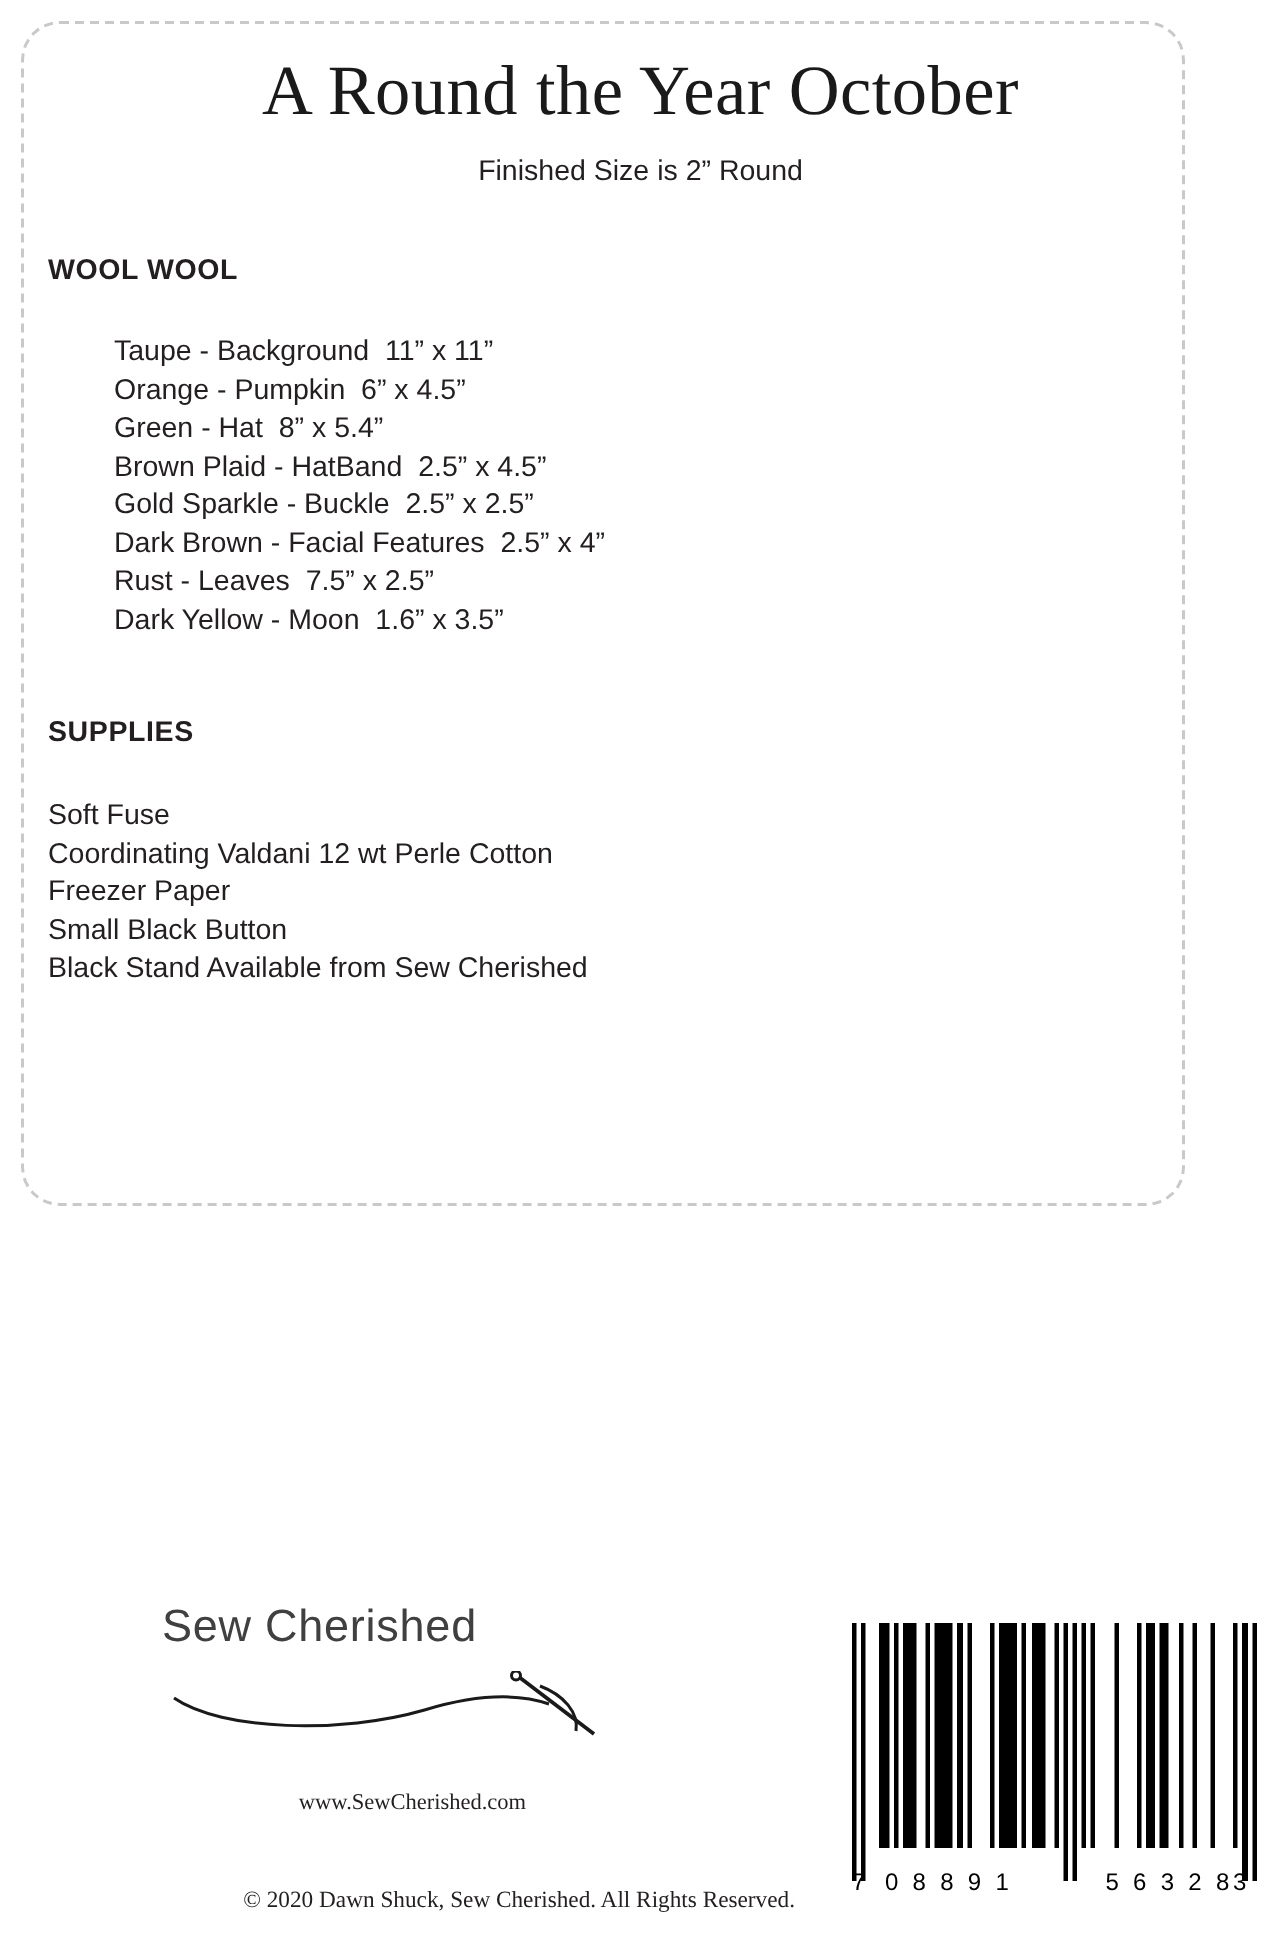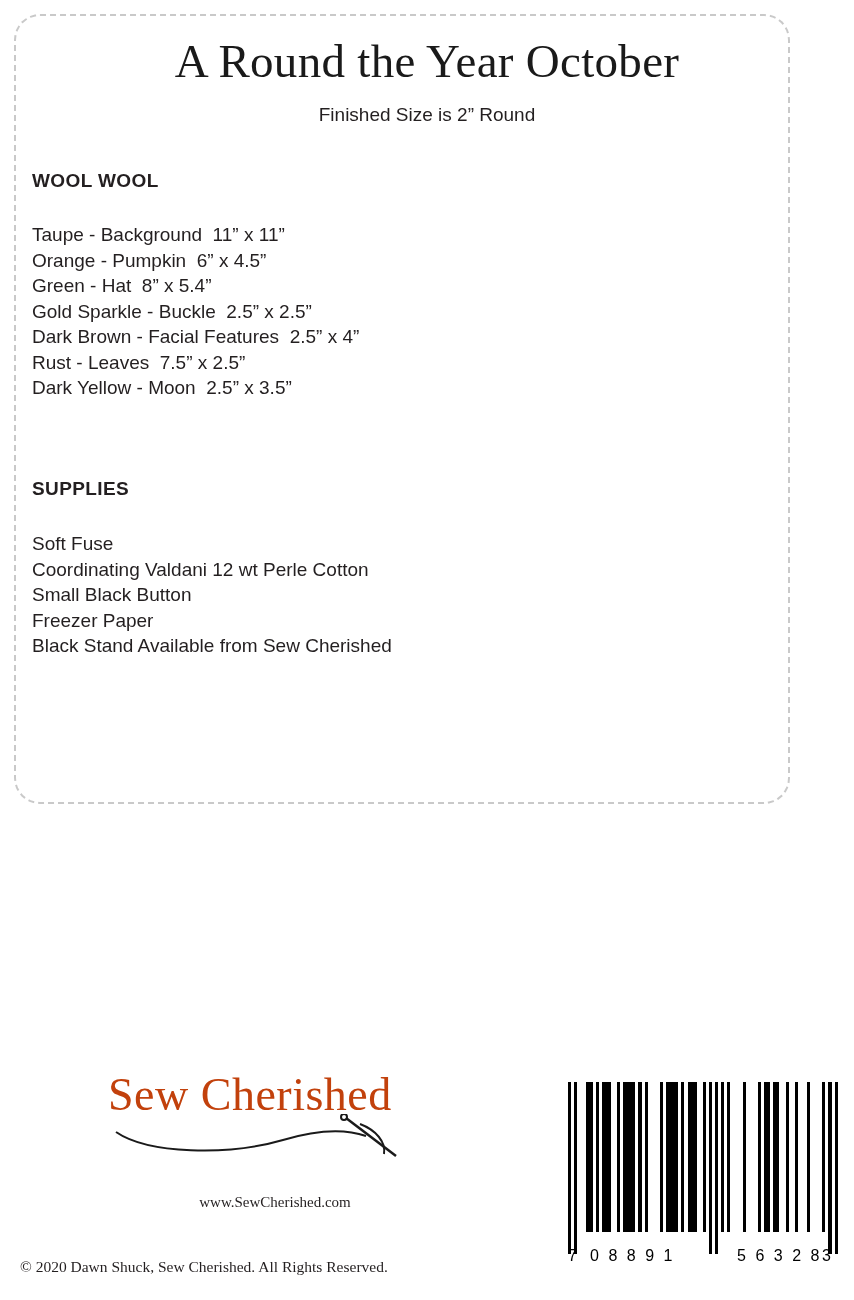--- a/index.html
+++ b/index.html
@@ -63,42 +63,42 @@
   .section-heading.wool { top: 170px; }
   .section-heading.supplies { top: 478px; }
 
   .list {
     position: absolute;
     left: 32px;
     margin: 0;
     padding: 0;
     list-style: none;
   }
-  .list.wool { top: 222px; }
+  .list.wool { top: 222px; margin-left: 44px; }
   .list.supplies { top: 531px; }
 
   .list li {
     font-size: 19px;
     line-height: 25.5px;
     color: #231f20;
     white-space: pre;
   }
 
   
   .logo-wrap {
     position: absolute;
     left: 108px;
     top: 1068px;
     width: 330px;
     height: 100px;
   }
   .logo-text {
-    font-family: Liberation Serif, serif;
-    font-size: 46px;
-    color: #c2410c;
+    font-family: Liberation Sans, sans-serif;
+    font-size: 30px;
+    color: #404040;
     letter-spacing: 0.5px;
     white-space: nowrap;
     font-style: normal;
   }
   .logo-swash {
     position: absolute;
     left: 0;
     top: 46px;
     width: 300px;
     height: 44px;
@@ -114,21 +114,21 @@
     font-size: 15px;
     line-height: 21px;
     color: #231f20;
   }
 
   .copyright {
     position: absolute;
     left: 20px;
     top: 1258px;
     width: 510px;
-    text-align: left;
+    text-align: right;
     font-family: "Liberation Serif", serif;
     font-size: 15.5px;
     color: #231f20;
   }
 
   
   .barcode-wrap {
     position: absolute;
     left: 568px;
     top: 1082px;
@@ -173,32 +173,33 @@
 <div class="panel"></div>
 
 <div class="title">A Round the Year October</div>
 <div class="subtitle">Finished Size is 2” Round</div>
 
 <div class="section-heading wool">WOOL WOOL</div>
 <ul class="list wool">
   <li>Taupe - Background  11” x 11”</li>
   <li>Orange - Pumpkin  6” x 4.5”</li>
   <li>Green - Hat  8” x 5.4”</li>
+  <li>Brown Plaid - HatBand  2.5” x 4.5”</li>
   <li>Gold Sparkle - Buckle  2.5” x 2.5”</li>
   <li>Dark Brown - Facial Features  2.5” x 4”</li>
   <li>Rust - Leaves  7.5” x 2.5”</li>
-  <li>Dark Yellow - Moon  2.5” x 3.5”</li>
+  <li>Dark Yellow - Moon  1.6” x 3.5”</li>
 </ul>
 
 <div class="section-heading supplies">SUPPLIES</div>
 <ul class="list supplies">
   <li>Soft Fuse</li>
   <li>Coordinating Valdani 12 wt Perle Cotton</li>
+  <li>Freezer Paper</li>
   <li>Small Black Button</li>
-  <li>Freezer Paper</li>
   <li>Black Stand Available from Sew Cherished</li>
 </ul>
 
 <div class="logo-wrap">
   <div class="logo-text">Sew Cherished</div>
   <svg class="logo-swash" viewBox="0 0 300 44">
     <path d="M8 18 C 40 40, 120 42, 175 26 C 205 17, 235 14, 258 22" fill="none" stroke="#1a1a1a" stroke-width="2"></path>
     <path d="M252 10 C 268 16, 278 28, 276 40" fill="none" stroke="#1a1a1a" stroke-width="2"></path>
     <path d="M238 4 L 288 42" stroke="#1a1a1a" stroke-width="2.5" fill="none"></path>
     <circle cx="236" cy="3" r="3" fill="none" stroke="#1a1a1a" stroke-width="2"></circle>

